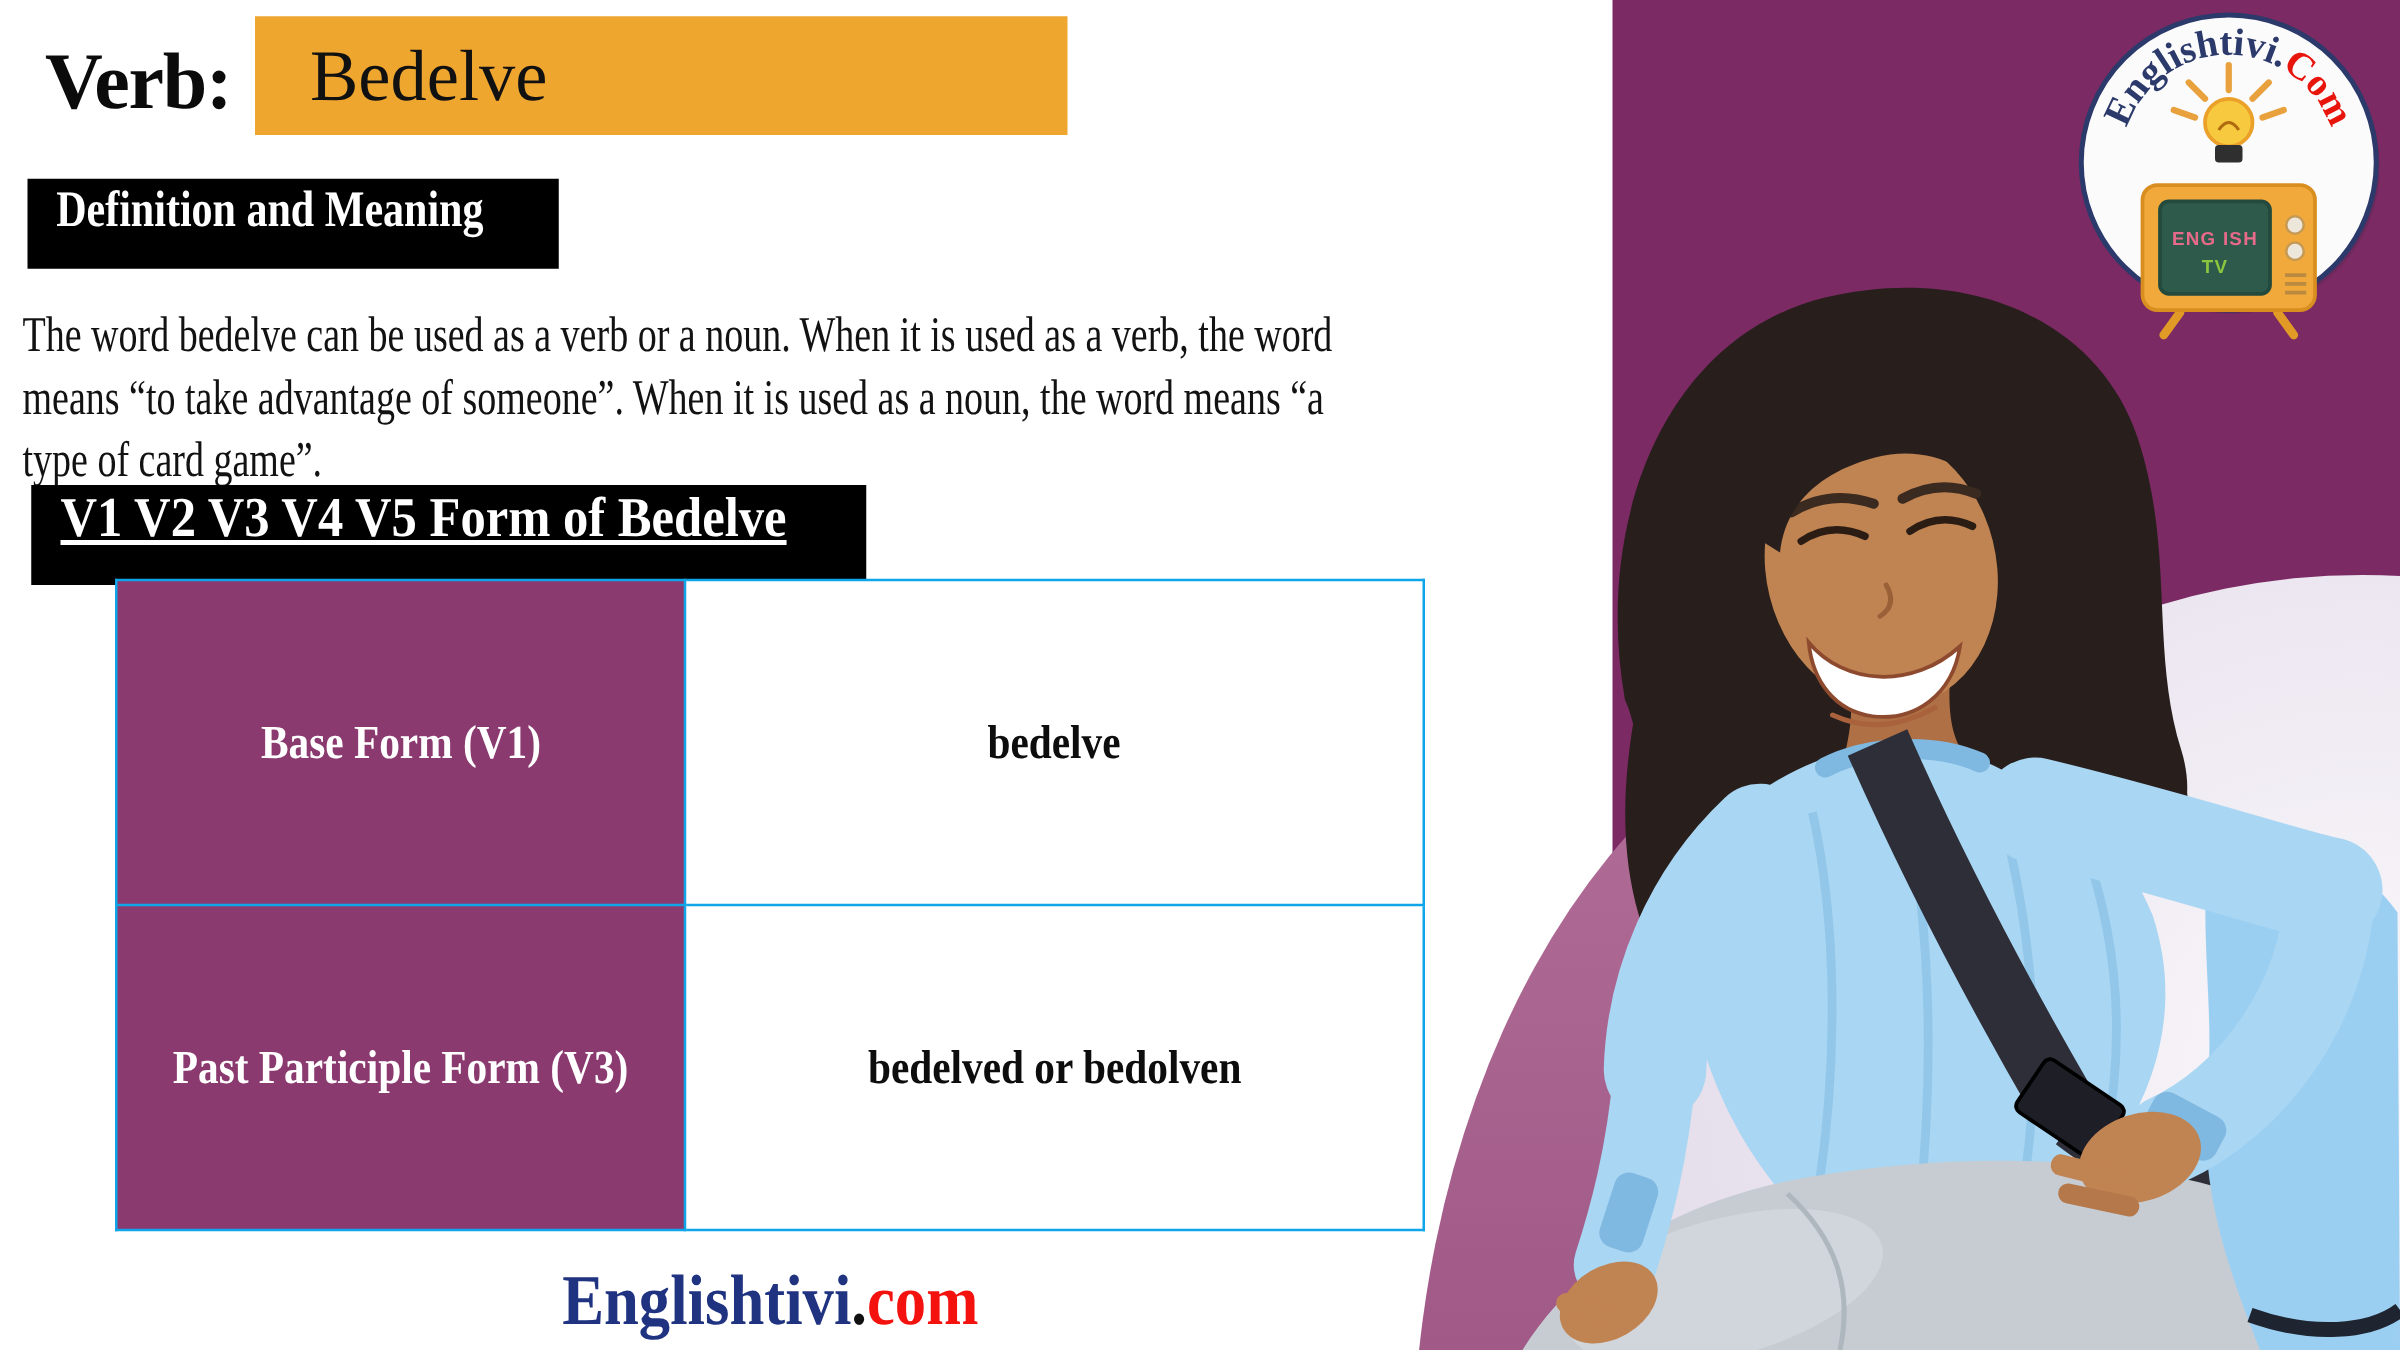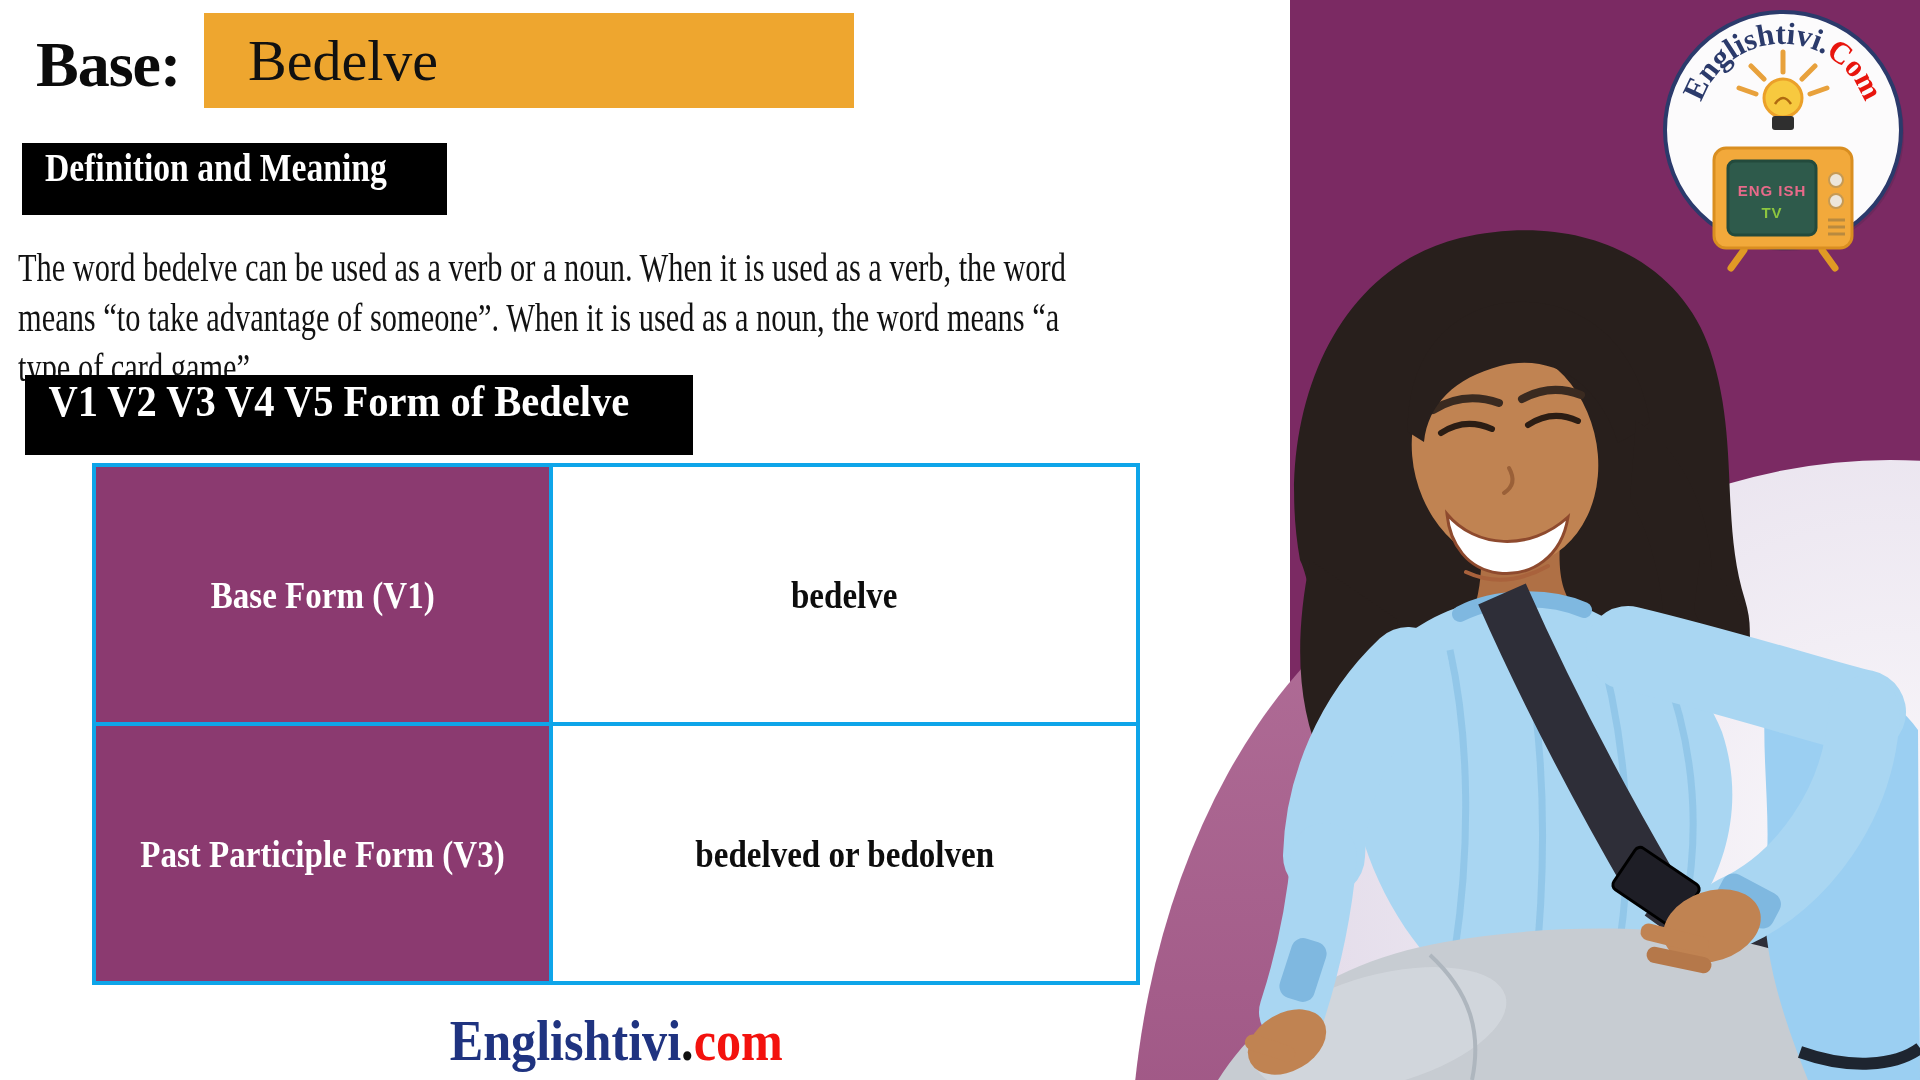--- a/index.html
+++ b/index.html
@@ -20,37 +20,37 @@
   .word-box .txt{font-size:58px;color:#111;padding-left:44px;white-space:nowrap;}
   .black-box{
     position:absolute;background:#000;color:#fff;display:flex;
     font-weight:bold;
   }
   .def-box{left:22px;top:143px;width:425px;height:72px;}
   .def-box .txt{
     font-size:41px;padding-left:28px;white-space:nowrap;display:inline-block;
     transform:scaleX(.82);transform-origin:left center;
   }
-  .forms-box{left:25px;top:375px;width:668px;height:80px;}
+  .forms-box{left:25px;top:388px;width:668px;height:80px;text-decoration:underline;}
   .forms-box .txt{
     font-size:45px;padding-left:26px;white-space:nowrap;display:inline-block;
     transform:scaleX(.9);transform-origin:left center;
   }
   .paragraph{position:absolute;left:18px;top:219px;color:#121212;margin-top:24px;}
   .paragraph .line{
     display:block;font-size:40px;line-height:50px;white-space:nowrap;
     transform:scaleX(.76);transform-origin:left center;
   }
   
   .forms-table{
     position:absolute;left:92px;top:463px;width:1048px;height:522px;
     border-collapse:collapse;table-layout:fixed;
   }
   .forms-table td{
-    border:4px solid #0ea5e9;text-align:center;vertical-align:middle;
+    border:2px solid #0ea5e9;text-align:center;vertical-align:middle;
     font-weight:bold;font-size:38px;padding:0;
   }
   .forms-table td.lbl{width:453px;background:#8B3A70;color:#ffffff;}
   .forms-table td.val{background:#ffffff;color:#0d0d0d;}
   .forms-table .cellt{display:inline-block;white-space:nowrap;transform:scaleX(.87);transform-origin:center;}
   
   .footer-brand{
     position:absolute;left:92px;top:1008px;width:1048px;text-align:center;
     font-weight:bold;font-size:57px;white-space:nowrap;
   }
@@ -59,21 +59,21 @@
   .footer-brand .dot{color:#111111;}
   .footer-brand .tld{color:#F3120E;}
   
   .right-art{position:absolute;left:1100px;top:0;width:820px;height:1080px;}
 </style>
 </head>
 <body>
 
 <div class="canvas">
 
-  <div class="verb-label">Base:</div>
+  <div class="verb-label">Verb:</div>
   <div class="word-box">
     <span class="txt">Bedelve</span>
   </div>
 
   <div class="black-box def-box">
     <span class="txt">Definition and Meaning</span>
   </div>
   <div class="paragraph">
     <span class="line">The word bedelve can be used as a verb or a noun. When it is used as a verb, the word</span>
     <span class="line">means “to take advantage of someone”. When it is used as a noun, the word means “a</span>

